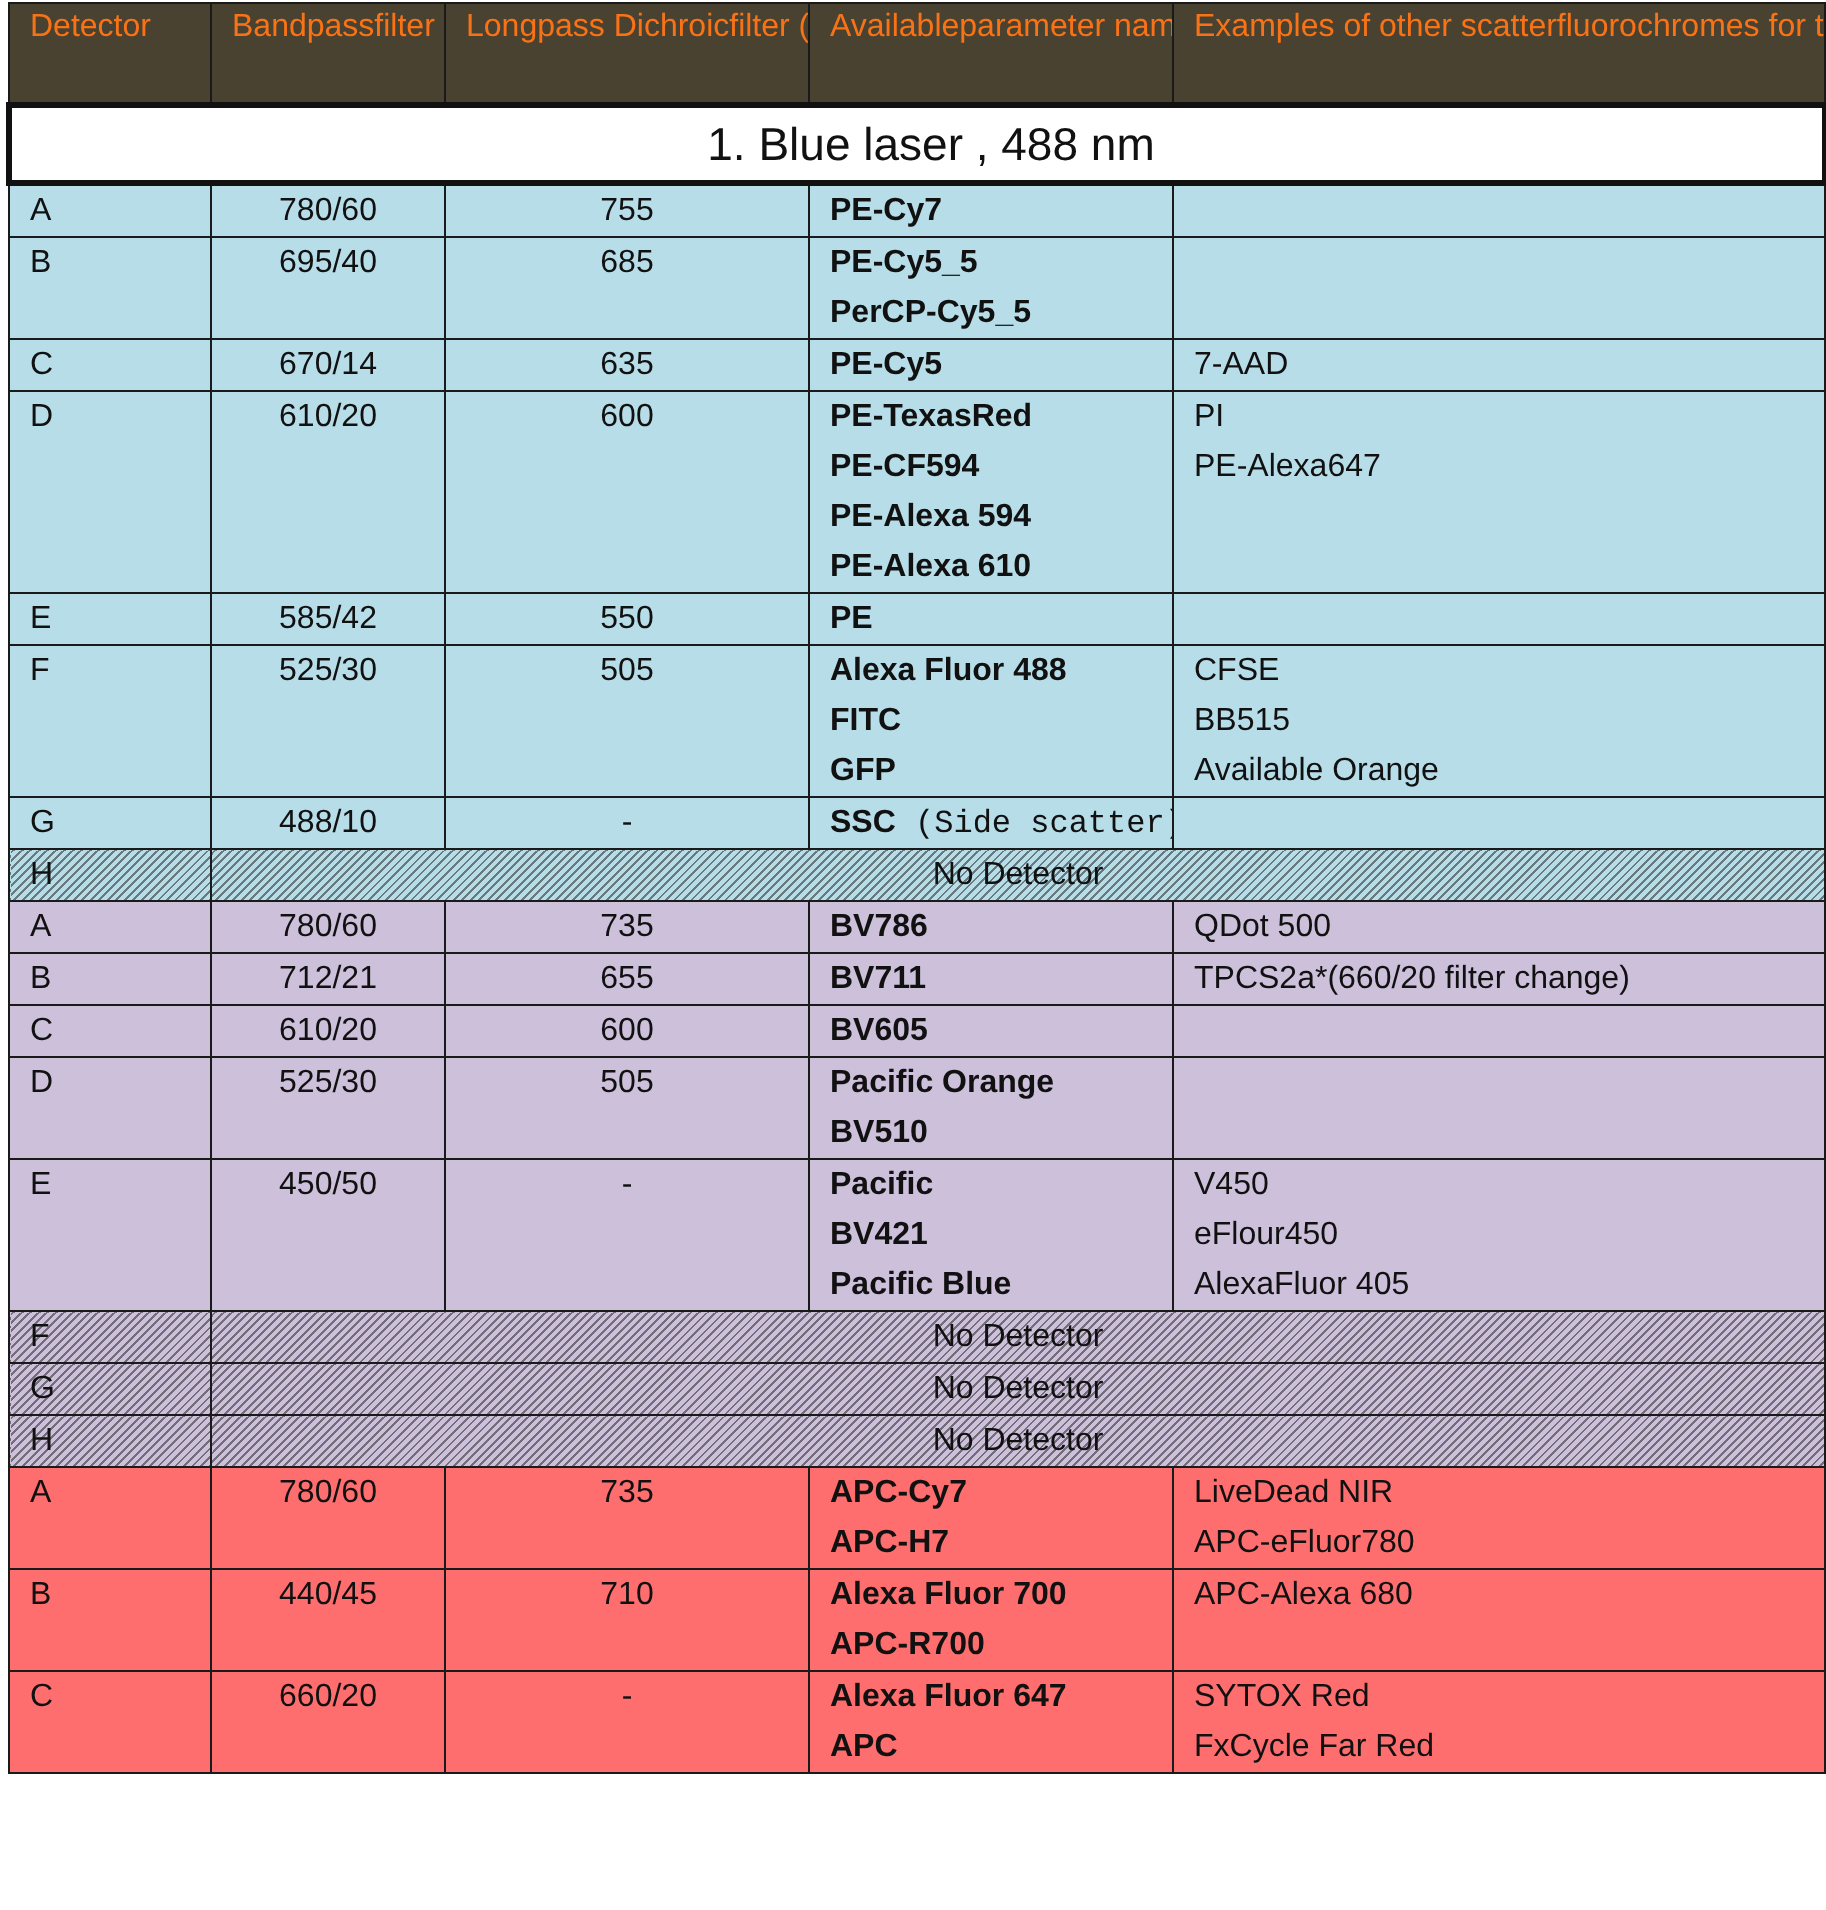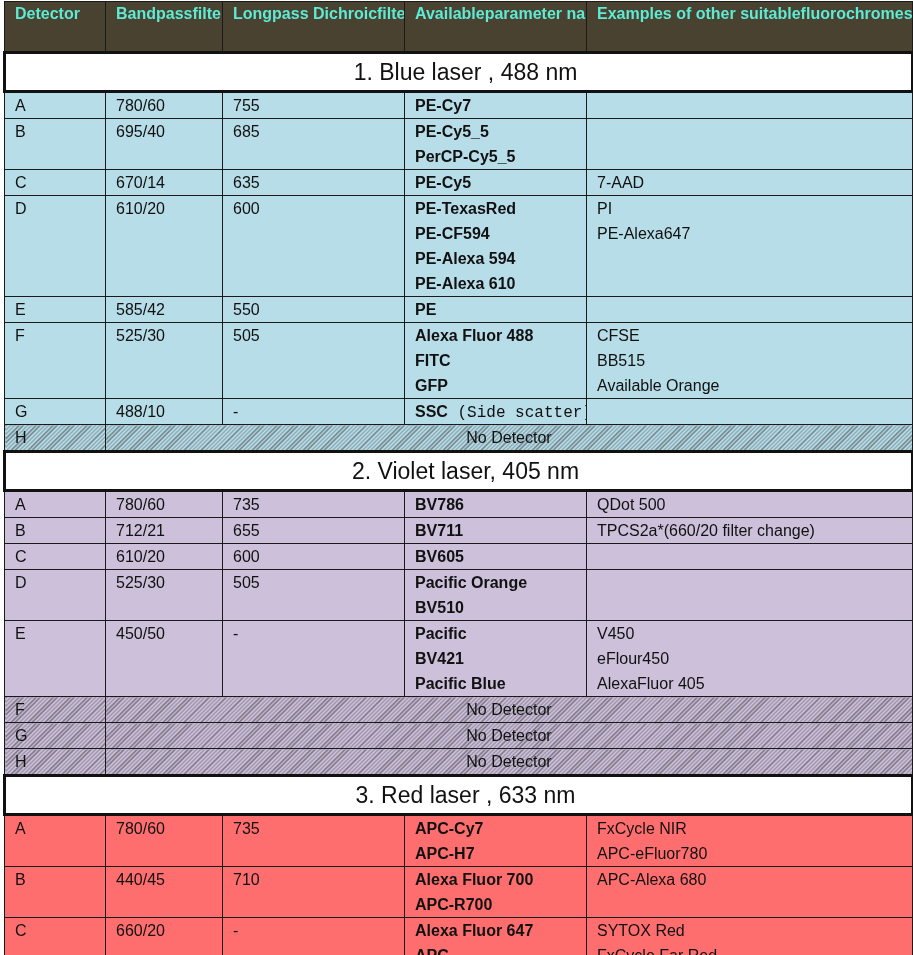--- a/index.html
+++ b/index.html
@@ -19,43 +19,43 @@
     overflow: hidden;
     white-space: nowrap;
   }
   col.c0 { width: 101px; }
   col.c1 { width: 117px; }
   col.c2 { width: 182px; }
   col.c3 { width: 182px; }
   col.c4 { width: 326px; }
   thead th {
     background: #4a4230;
-    color: #5eead4;
-    font-weight: bold;
+    color: #f97316;
+    font-weight: normal;
     text-align: left;
     height: 49px;
     line-height: 24px;
     padding-top: 2px;
     vertical-align: top;
     border-right: 1px solid #8a8070;
     border-bottom: 2px solid #111;
   }
   tr.section td {
     background: #ffffff;
     text-align: center;
     font-size: 23px;
     height: 36px;
     line-height: 36px;
     vertical-align: middle;
     border: 3px solid #111;
     border-left-width: 3px;
     padding-left: 24px;
   }
   td .line { display: block; height: 25px; line-height: 25px; }
-  td.num { text-align: left; }
+  td.num { text-align: center; }
   td.param .line { font-weight: bold; }
   td.param .line .normal { font-weight: normal; font-family: Liberation Mono, monospace; }
   tr.blue td { background: #b7dde8; }
   tr.violet td { background: #ccc0da; }
   tr.red td { background: #ff6e6e; }
   tr.nodet td {
     height: 25px; line-height: 25px;
     background-color: #b7dde8;
     background-image: repeating-linear-gradient(135deg, rgba(40,40,40,0.55) 0px, rgba(40,40,40,0.55) 1px, transparent 1px, transparent 3px);
   }
@@ -73,21 +73,21 @@
       <col class="c2">
       <col class="c3">
       <col class="c4">
     </colgroup>
   <thead>
     <tr>
       <th><span class="line">Detector</span></th>
       <th><span class="line">Bandpass</span><span class="line">filter (nm)</span></th>
       <th><span class="line">Longpass Dichroic</span><span class="line">filter (nm)</span></th>
       <th><span class="line">Available</span><span class="line">parameter name(s)</span></th>
-      <th><span class="line">Examples of other suitable</span><span class="line">fluorochromes for this detector</span></th>
+      <th><span class="line">Examples of other scatter</span><span class="line">fluorochromes for this detector</span></th>
     </tr>
   </thead>
   <tbody id="tbody">
       <tr class="section">
         <td colspan="5">1. Blue laser , 488 nm</td>
       </tr>
       <tr class="blue">
         <td>
           <span class="line">A</span>
         </td>
@@ -204,23 +204,20 @@
         </td>
         <td class="param">
           <span class="line"><span>SSC</span><span class="normal"> (Side scatter)</span></span>
         </td>
         <td></td>
       </tr>
       <tr class="blue nodet">
         <td>H</td>
         <td colspan="4" class="nd-label">No Detector</td>
       </tr>
-      <tr class="section">
-        <td colspan="5">2. Violet laser, 405 nm</td>
-      </tr>
       <tr class="violet">
         <td>
           <span class="line">A</span>
         </td>
         <td class="num">
           <span class="line">780/60</span>
         </td>
         <td class="num">
           <span class="line">735</span>
         </td>
@@ -305,39 +302,36 @@
         <td colspan="4" class="nd-label">No Detector</td>
       </tr>
       <tr class="violet nodet">
         <td>G</td>
         <td colspan="4" class="nd-label">No Detector</td>
       </tr>
       <tr class="violet nodet">
         <td>H</td>
         <td colspan="4" class="nd-label">No Detector</td>
       </tr>
-      <tr class="section">
-        <td colspan="5">3. Red laser , 633 nm</td>
-      </tr>
       <tr class="red">
         <td>
           <span class="line">A</span>
         </td>
         <td class="num">
           <span class="line">780/60</span>
         </td>
         <td class="num">
           <span class="line">735</span>
         </td>
         <td class="param">
           <span class="line"><span>APC-Cy7</span></span>
           <span class="line"><span>APC-H7</span></span>
         </td>
         <td>
-          <span class="line"><span>FxCycle NIR</span></span>
+          <span class="line"><span>LiveDead NIR</span></span>
           <span class="line"><span>APC-eFluor780</span></span>
         </td>
       </tr>
       <tr class="red">
         <td>
           <span class="line">B</span>
         </td>
         <td class="num">
           <span class="line">440/45</span>
         </td>

